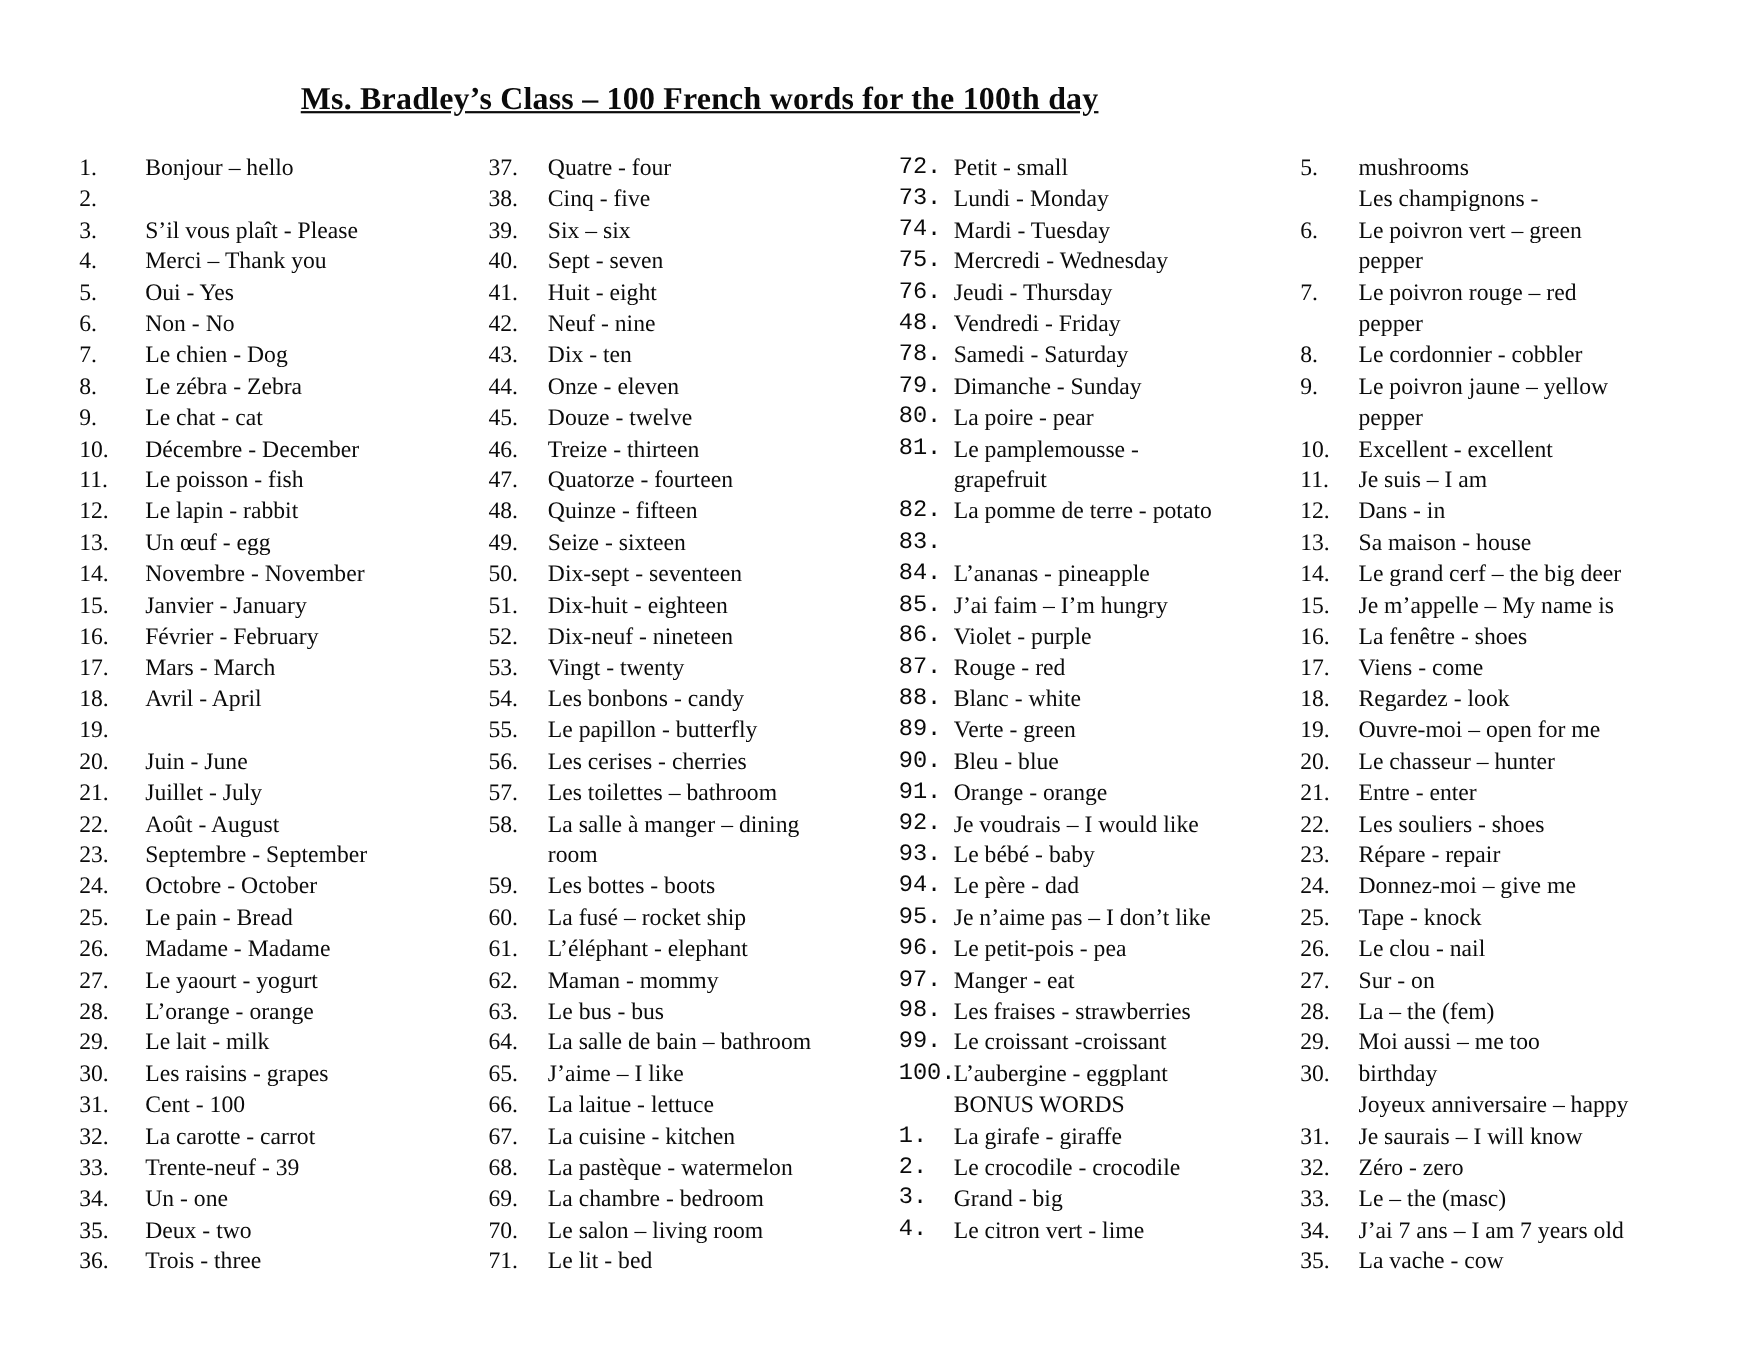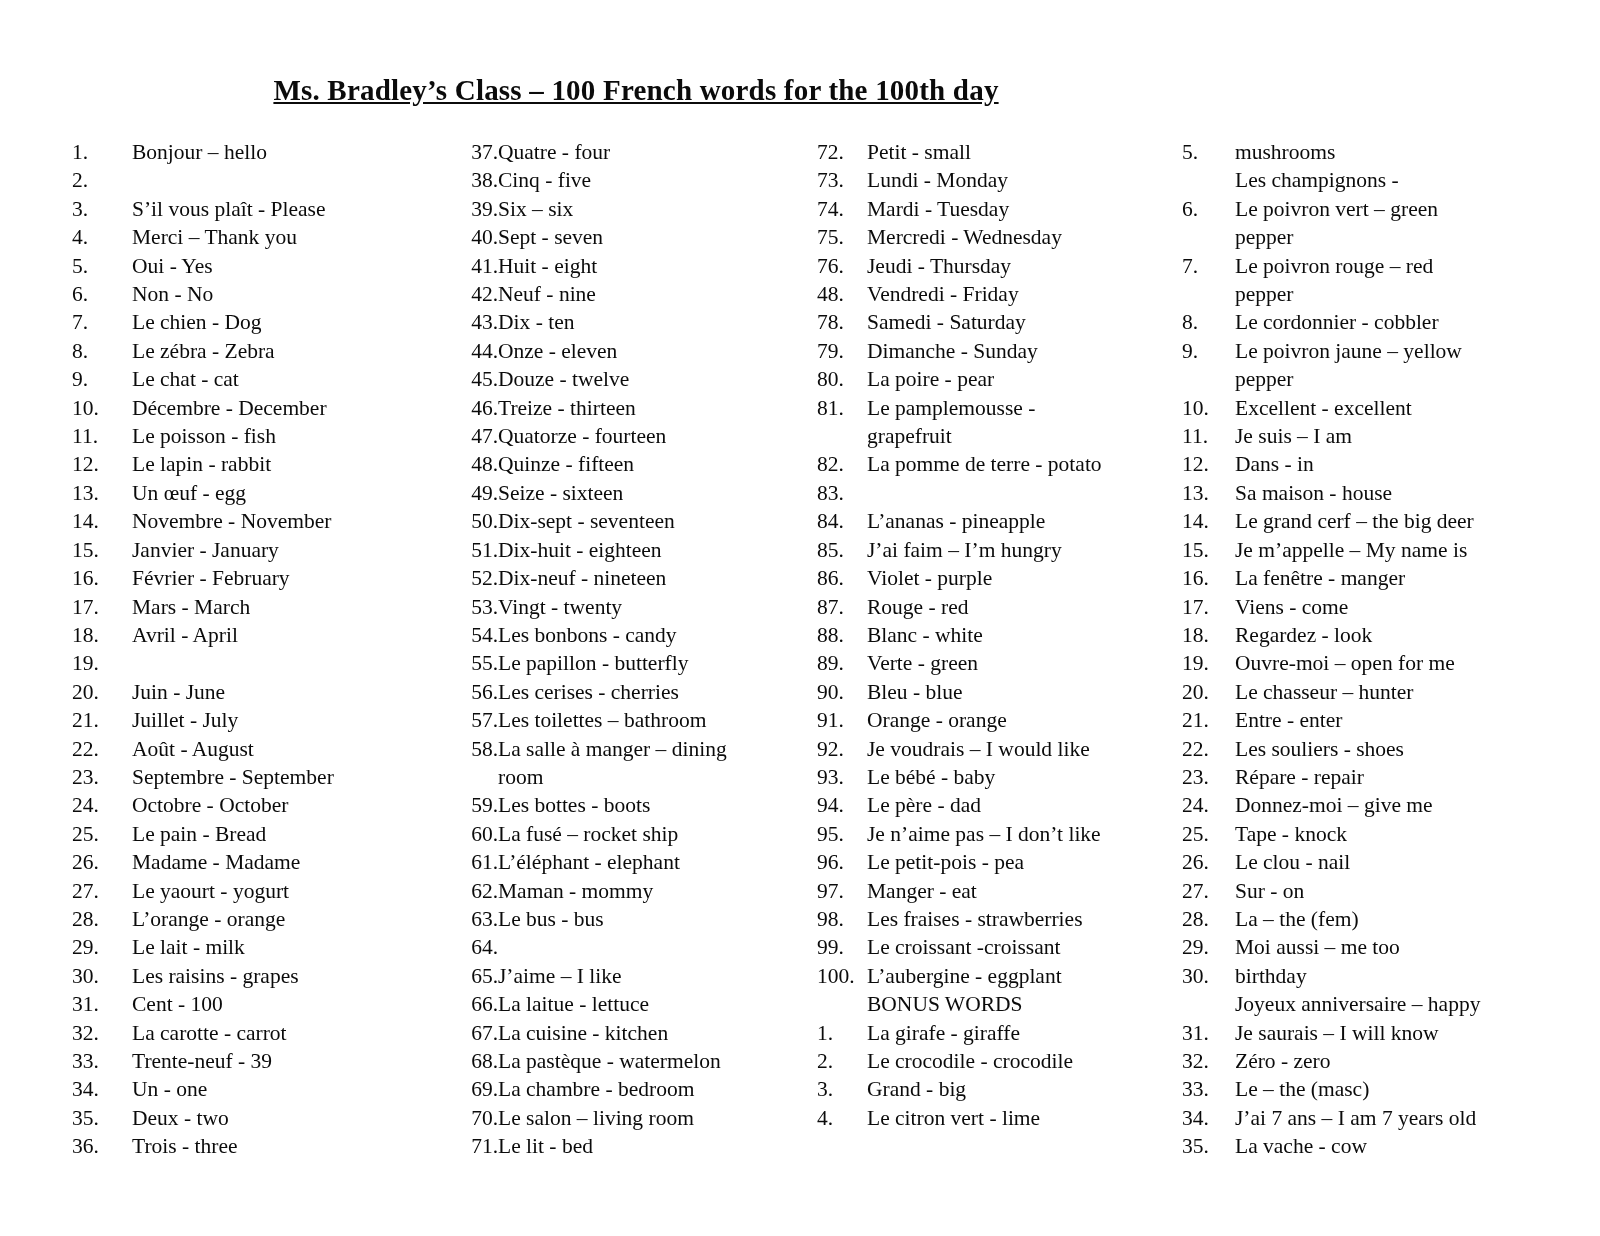--- a/index.html
+++ b/index.html
@@ -42,22 +42,22 @@
   .item {
     display: flex;
     font-size: 21.5px;
     line-height: 28.4px;
   }
   .num {
     flex: 0 0 auto;
     white-space: nowrap;
   }
   .col-1 .num { width: 60px; }
-  .col-2 .num { width: 54px; text-align: right; }
-  .col-3 .num { width: 50px; }
+  .col-2 .num { width: 54px; }
+  .col-3 .num { width: 50px; font-family: Liberation Mono, monospace; }
   .col-4 .num { width: 53px; }
   .txt { flex: 1 1 auto; }
 </style>
 </head>
 <body>
 
 <div class="page">
   <h1 class="page-title">Ms. Bradley’s Class – 100 French words for the 100th day</h1>
 
   <div class="columns">
@@ -312,20 +312,21 @@
         <div class="item">
           <span class="num">62.</span>
           <span class="txt">Maman - mommy</span>
         </div>
         <div class="item">
           <span class="num">63.</span>
           <span class="txt">Le bus - bus</span>
         </div>
         <div class="item">
           <span class="num">64.</span>
+          <span class="txt">La salle de bain – bathroom</span>
         </div>
         <div class="item">
           <span class="num">65.</span>
           <span class="txt">J’aime – I like</span>
         </div>
         <div class="item">
           <span class="num">66.</span>
           <span class="txt">La laitue - lettuce</span>
         </div>
         <div class="item">
@@ -541,21 +542,21 @@
         <div class="item">
           <span class="num">14.</span>
           <span class="txt">Le grand cerf – the big deer</span>
         </div>
         <div class="item">
           <span class="num">15.</span>
           <span class="txt">Je m’appelle – My name is</span>
         </div>
         <div class="item">
           <span class="num">16.</span>
-          <span class="txt">La fenêtre - manger</span>
+          <span class="txt">La fenêtre - shoes</span>
         </div>
         <div class="item">
           <span class="num">17.</span>
           <span class="txt">Viens - come</span>
         </div>
         <div class="item">
           <span class="num">18.</span>
           <span class="txt">Regardez - look</span>
         </div>
         <div class="item">

